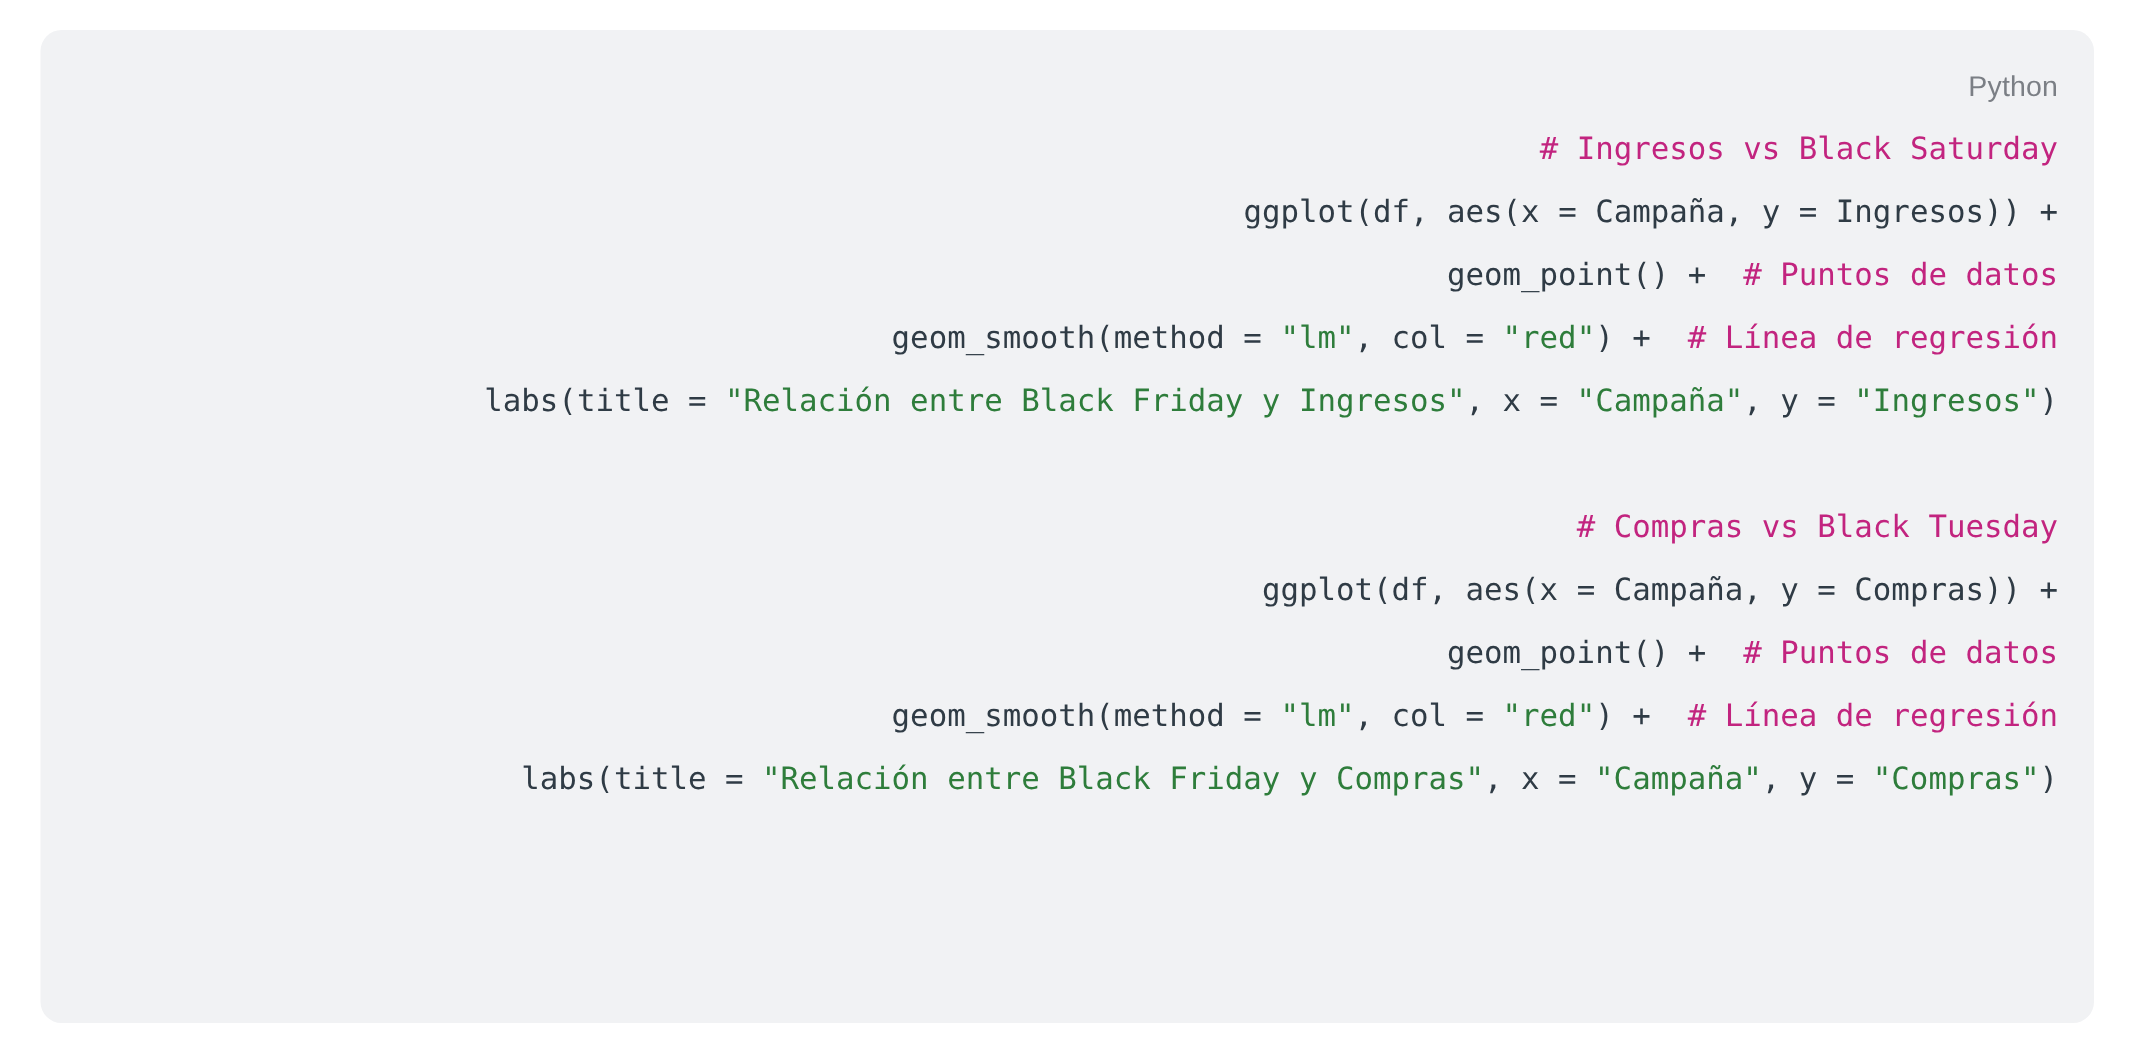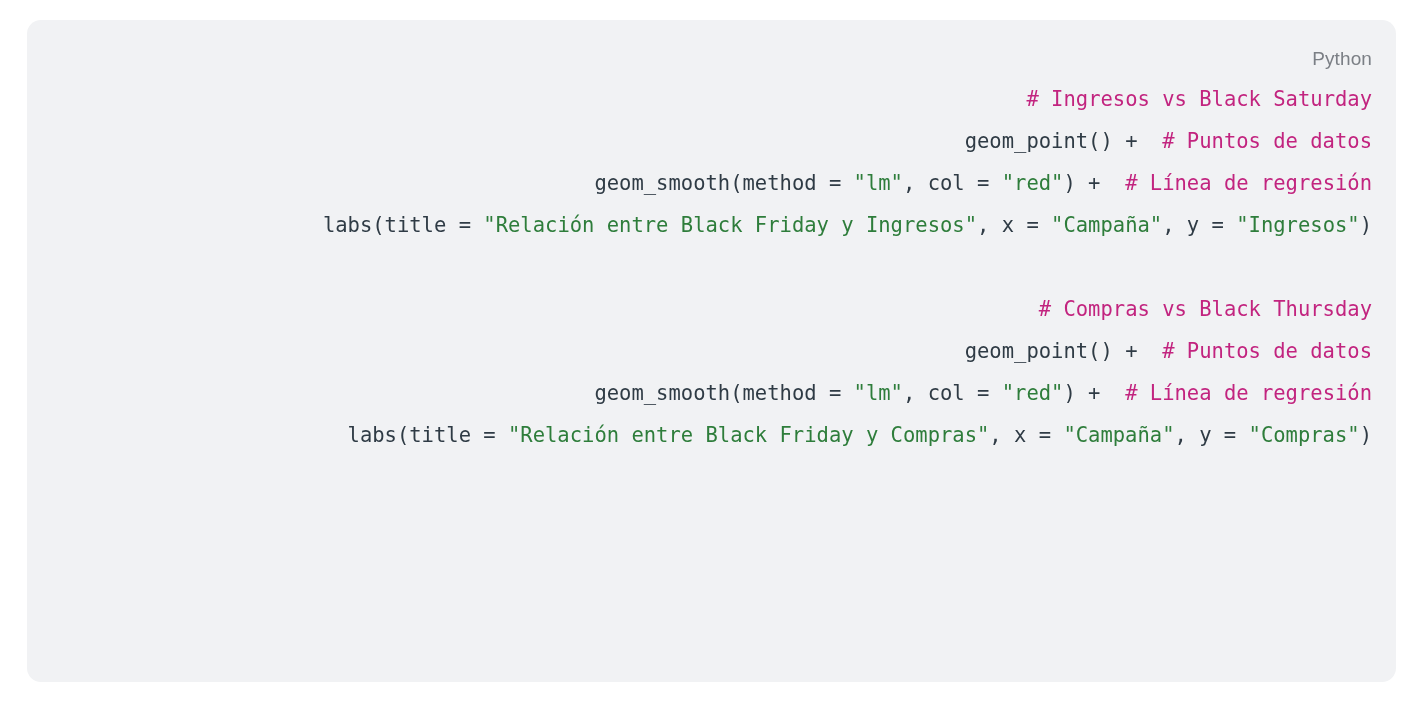--- a/index.html
+++ b/index.html
@@ -75,25 +75,27 @@
 </head>
 <body style="background: rgb(255, 255, 255);">
 
 <div id="page" style="background: rgb(255, 255, 255); text-align: right;">
 
   <div class="code-card" style="background: rgb(241, 242, 244);">
 
     <div class="lang-label" style="color: rgb(123, 127, 133);">Python</div>
 
     <pre class="code-body" style="color: rgb(47, 59, 69);"><code><span class="code-line"><span class="tok-comment" style="color: rgb(194, 36, 127);"># Ingresos vs Black Saturday</span>
+</span><span class="code-line"><span class="tok-plain" style="color: rgb(47, 59, 69);">ggplot(df, aes(x = Campaña, y = Ingresos)) +</span>
 </span><span class="code-line"><span class="tok-plain" style="color: rgb(47, 59, 69);">  geom_point() +  </span><span class="tok-comment" style="color: rgb(194, 36, 127);"># Puntos de datos</span>
 </span><span class="code-line"><span class="tok-plain" style="color: rgb(47, 59, 69);">  geom_smooth(method = </span><span class="tok-string" style="color: rgb(46, 125, 59);">"lm"</span><span class="tok-plain" style="color: rgb(47, 59, 69);">, col = </span><span class="tok-string" style="color: rgb(46, 125, 59);">"red"</span><span class="tok-plain" style="color: rgb(47, 59, 69);">) +  </span><span class="tok-comment" style="color: rgb(194, 36, 127);"># Línea de regresión</span>
 </span><span class="code-line"><span class="tok-plain" style="color: rgb(47, 59, 69);">  labs(title = </span><span class="tok-string" style="color: rgb(46, 125, 59);">"Relación entre Black Friday y Ingresos"</span><span class="tok-plain" style="color: rgb(47, 59, 69);">, x = </span><span class="tok-string" style="color: rgb(46, 125, 59);">"Campaña"</span><span class="tok-plain" style="color: rgb(47, 59, 69);">, y = </span><span class="tok-string" style="color: rgb(46, 125, 59);">"Ingresos"</span><span class="tok-plain" style="color: rgb(47, 59, 69);">)</span>
 </span><span class="code-line blank">
-</span><span class="code-line"><span class="tok-comment" style="color: rgb(194, 36, 127);"># Compras vs Black Thursday</span>
+</span><span class="code-line"><span class="tok-comment" style="color: rgb(194, 36, 127);"># Compras vs Black Tuesday</span>
+</span><span class="code-line"><span class="tok-plain" style="color: rgb(47, 59, 69);">ggplot(df, aes(x = Campaña, y = Compras)) +</span>
 </span><span class="code-line"><span class="tok-plain" style="color: rgb(47, 59, 69);">  geom_point() +  </span><span class="tok-comment" style="color: rgb(194, 36, 127);"># Puntos de datos</span>
 </span><span class="code-line"><span class="tok-plain" style="color: rgb(47, 59, 69);">  geom_smooth(method = </span><span class="tok-string" style="color: rgb(46, 125, 59);">"lm"</span><span class="tok-plain" style="color: rgb(47, 59, 69);">, col = </span><span class="tok-string" style="color: rgb(46, 125, 59);">"red"</span><span class="tok-plain" style="color: rgb(47, 59, 69);">) +  </span><span class="tok-comment" style="color: rgb(194, 36, 127);"># Línea de regresión</span>
 </span><span class="code-line"><span class="tok-plain" style="color: rgb(47, 59, 69);">  labs(title = </span><span class="tok-string" style="color: rgb(46, 125, 59);">"Relación entre Black Friday y Compras"</span><span class="tok-plain" style="color: rgb(47, 59, 69);">, x = </span><span class="tok-string" style="color: rgb(46, 125, 59);">"Campaña"</span><span class="tok-plain" style="color: rgb(47, 59, 69);">, y = </span><span class="tok-string" style="color: rgb(46, 125, 59);">"Compras"</span><span class="tok-plain" style="color: rgb(47, 59, 69);">)</span>
 </span></code></pre>
 
   </div>
 
 </div>
 
 </body></html>

